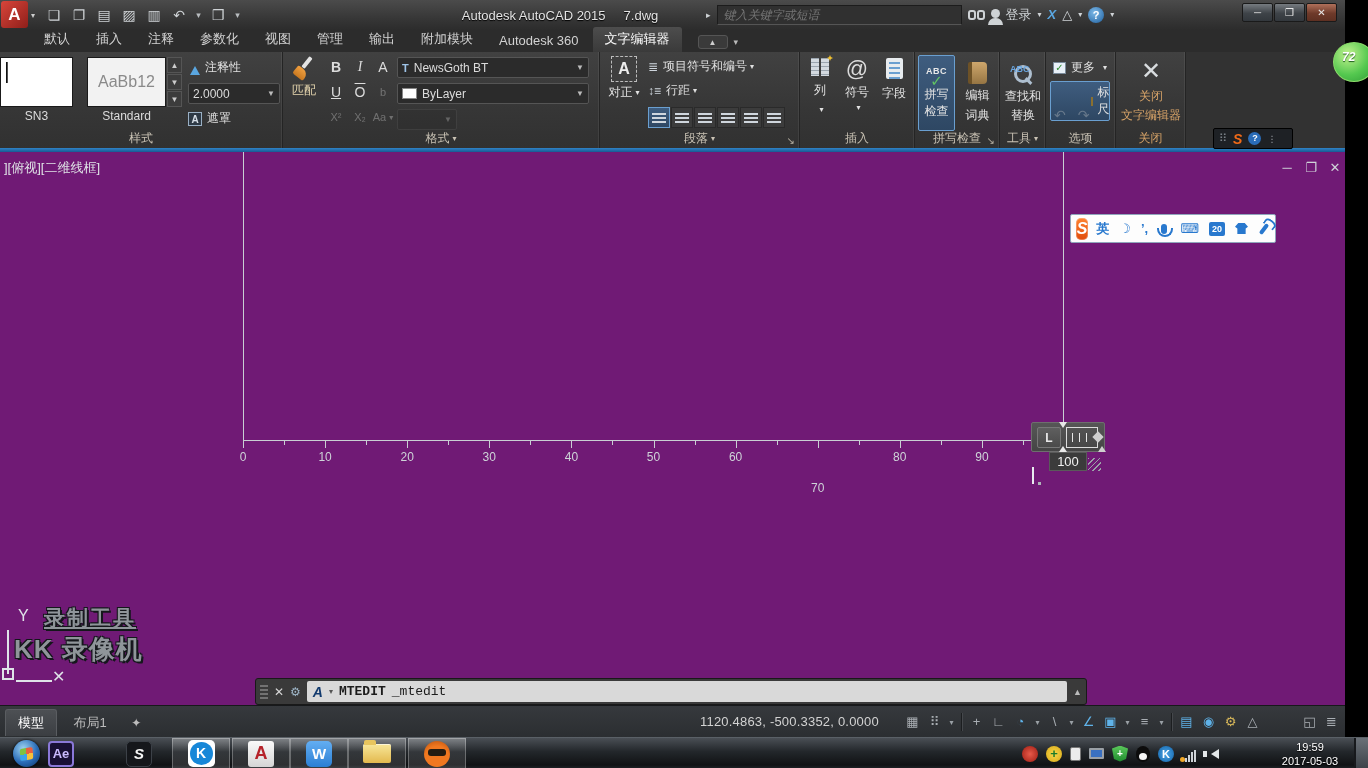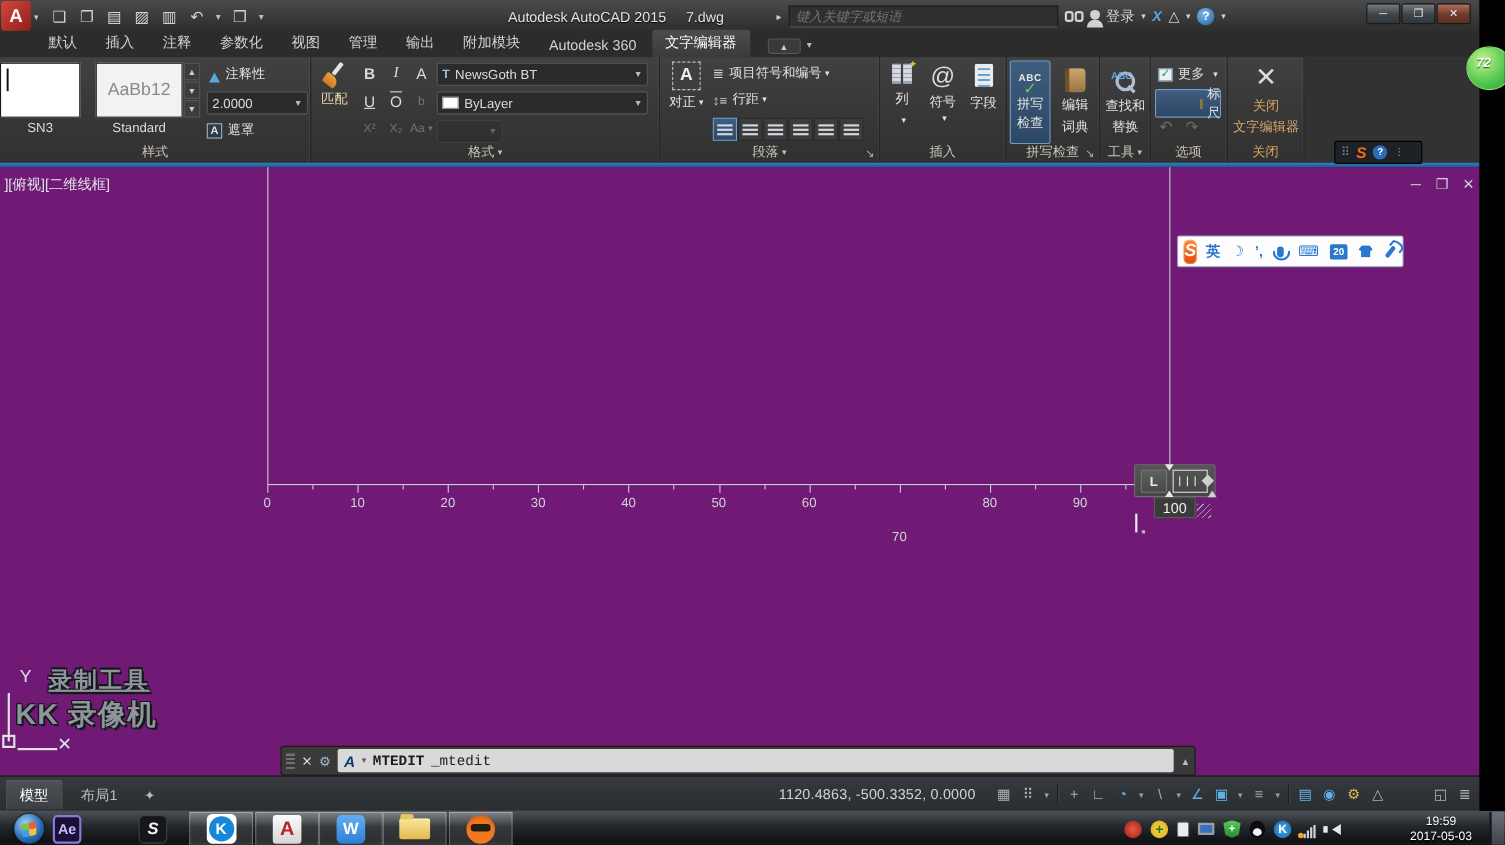--- a/index.html
+++ b/index.html
@@ -82,21 +82,21 @@
   #cmd-input{flex:1;height:21px;background:#d9d9d9;border-radius:2px;display:flex;align-items:center;padding:0 6px;gap:6px;color:#1c1c1c;}
   #cmd-input .pen{color:#123a6e;font-weight:bold;font-style:italic;font-size:14px;}
   #cmd-input .car{font-size:8px;color:#555;}
   .cmdtext{font-family:"Liberation Mono","DejaVu Sans Mono",monospace;font-size:13px;font-weight:bold;}
   .cmdecho{font-family:"Liberation Mono","DejaVu Sans Mono",monospace;font-size:13px;}
   
   #statusbar{position:absolute;left:0;top:705px;width:100%;height:32px;background:linear-gradient(#36393d,#2b2e31);border-top:1px solid #17191b;}
   .mtab{display:inline-block;padding:4px 12px;color:#bcbcbc;font-size:13px;}
   .mtab.active{background:linear-gradient(#4d5054,#3b3e42);color:#fff;border-radius:3px 3px 0 0;border:1px solid #5a5d61;border-bottom:none;}
   .addtab{display:inline-block;padding:4px 8px;color:#bcbcbc;font-size:12px;}
-  #coords{position:absolute;left:700px;top:8px;width:195px;color:#d2d2d2;font-size:13px;text-align:center;letter-spacing:.2px;}
+  #coords{position:absolute;left:700px;top:8px;width:195px;color:#d2d2d2;font-size:13px;text-align:left;letter-spacing:.2px;}
   #sb-icons{position:absolute;left:903px;right:4px;top:3px;height:26px;display:flex;align-items:center;gap:3px;}
   .sb-btn{min-width:19px;height:24px;color:#a9aeb3;font-size:13px;text-align:center;line-height:24px;}
   .sb-btn.blue{color:#5fb2e8;}
   .sb-btn.gold{color:#d8b85a;}
   .sb-car{width:9px;font-size:8px;color:#9aa0a5;text-align:center;}
   .sb-sep{width:1px;height:18px;background:#1c1e20;box-shadow:1px 0 0 #45484c;margin:0 2px;}
   .sb-sp{flex:1;}
   
   #taskbar{position:absolute;left:0;top:737px;width:1368px;height:31px;background:linear-gradient(#4a4f55,#23272b 45%,#101214 90%,#1c2024);border-top:1px solid #5a6066;}
   .tb-slot{position:absolute;top:0;height:31px;display:flex;align-items:center;justify-content:center;}
@@ -386,21 +386,21 @@
         <span>替换</span>
       </div>
       <div class="plabel cd">工具</div>
     </div>
 
     <div class="panel" style="left:1046px;width:70px;">
       <div class="abs cd" style="left:7px;top:7px;display:flex;gap:5px;align-items:center;color:#e0e0e0;font-size:12px;">
         <span class="ic-check">✓</span>
         <span>更多</span>
       </div>
-      <div class="abs hl ribtn" style="left:4px;top:29px;width:60px;height:26px;flex-direction:row;gap:5px;justify-content:center;align-items:center;padding-left:40px;">
+      <div class="abs hl ribtn" style="left:4px;top:29px;width:60px;height:40px;flex-direction:row;gap:5px;justify-content:center;align-items:center;padding-left:40px;">
         <span class="ic-ruler"></span>
         <span style="font-size:12px;">标尺</span>
       </div>
       <div class="abs grayed" style="left:8px;top:55px;display:flex;gap:12px;color:#ccc;font-size:14px;">
         <span>↶</span>
         <span>↷</span>
       </div>
       <div class="plabel">选项</div>
     </div>
 

